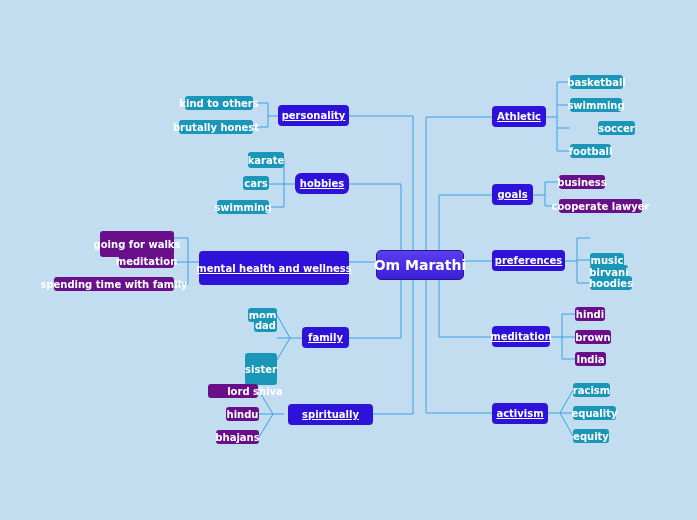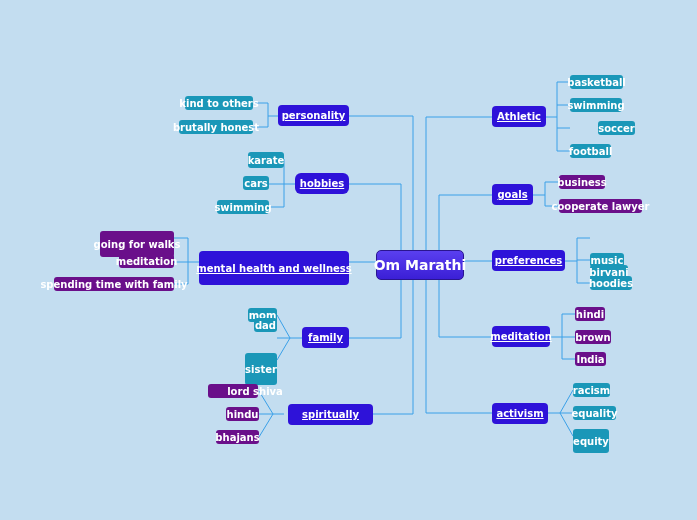--- a/index.html
+++ b/index.html
@@ -91,13 +91,13 @@
 <div class="node leaf teal" style="left:590px;top:276px;width:42px;height:14px;">hoodies</div>
 
 <div class="node main" style="left:492px;top:326px;width:58px;height:21px;">meditation</div>
 <div class="node leaf purple" style="left:575px;top:307px;width:30px;height:14px;">hindi</div>
 <div class="node leaf purple" style="left:575px;top:330px;width:36px;height:14px;">brown</div>
 <div class="node leaf purple" style="left:575px;top:352px;width:31px;height:14px;">India</div>
 
 <div class="node main" style="left:492px;top:403px;width:56px;height:21px;">activism</div>
 <div class="node leaf teal" style="left:573px;top:383px;width:37px;height:14px;">racism</div>
 <div class="node leaf teal" style="left:573px;top:406px;width:43px;height:14px;">equality</div>
-<div class="node leaf teal" style="left:573px;top:429px;width:36px;height:24px;">equity</div>
+<div class="node leaf teal" style="left:573px;top:429px;width:36px;height:14px;">equity</div>
 
 </body></html>

